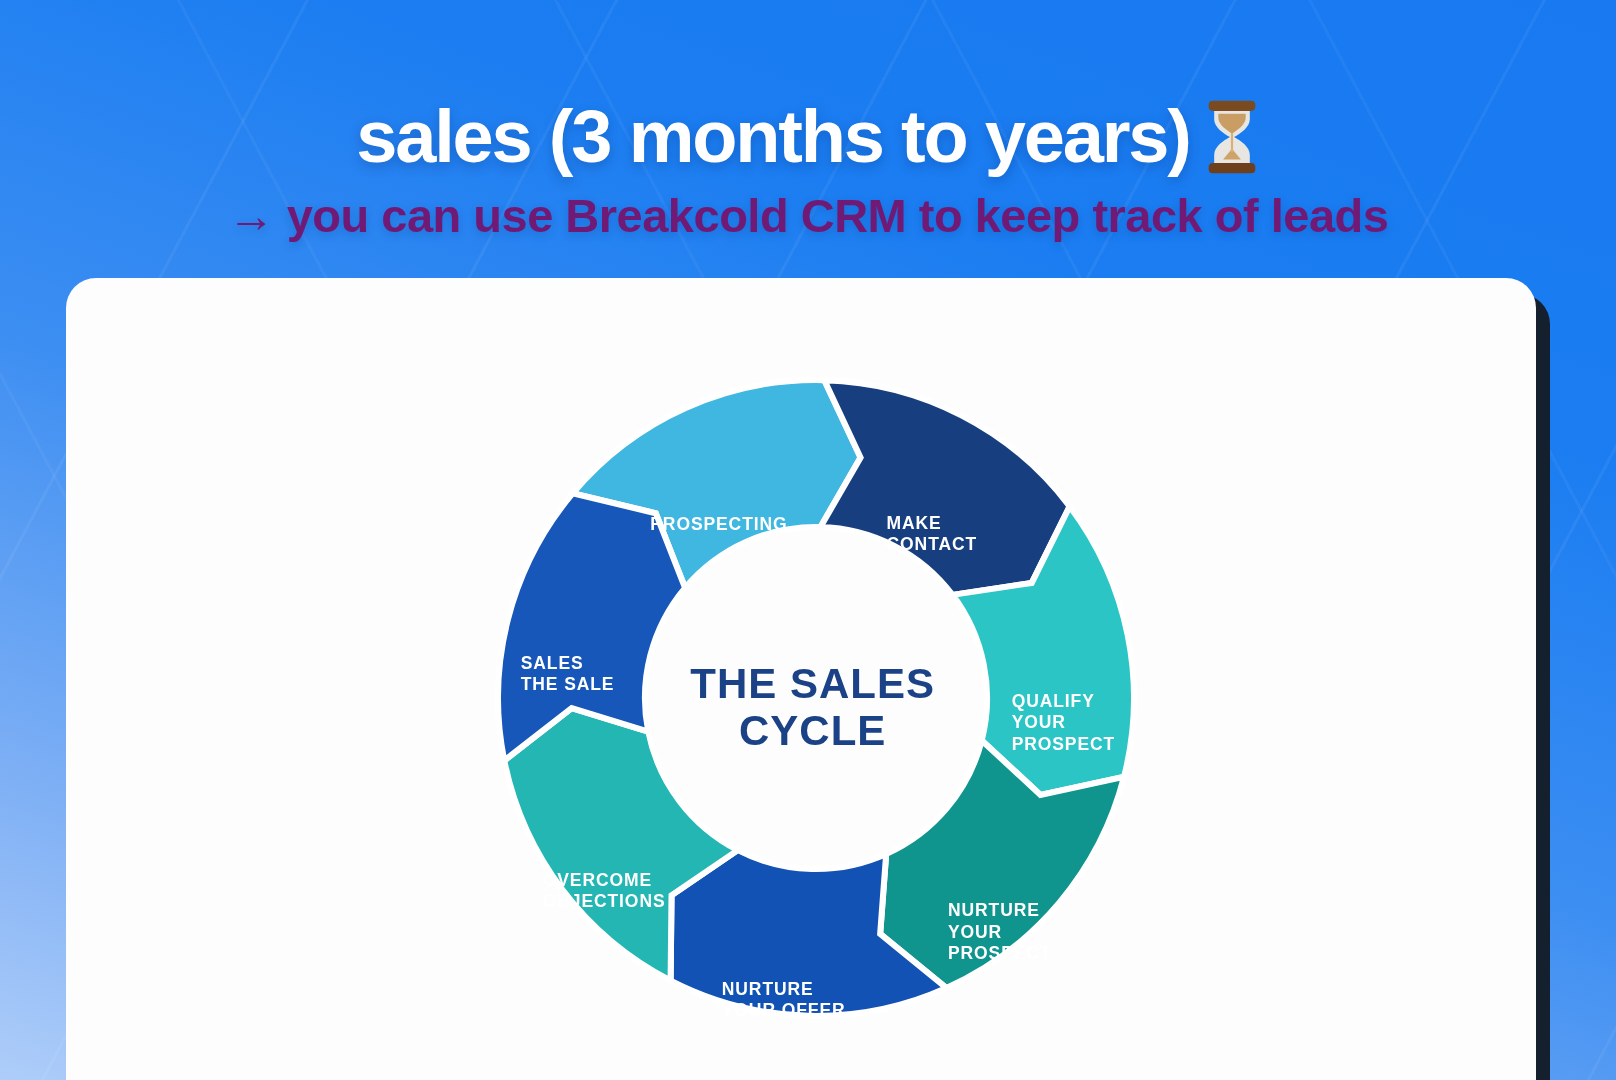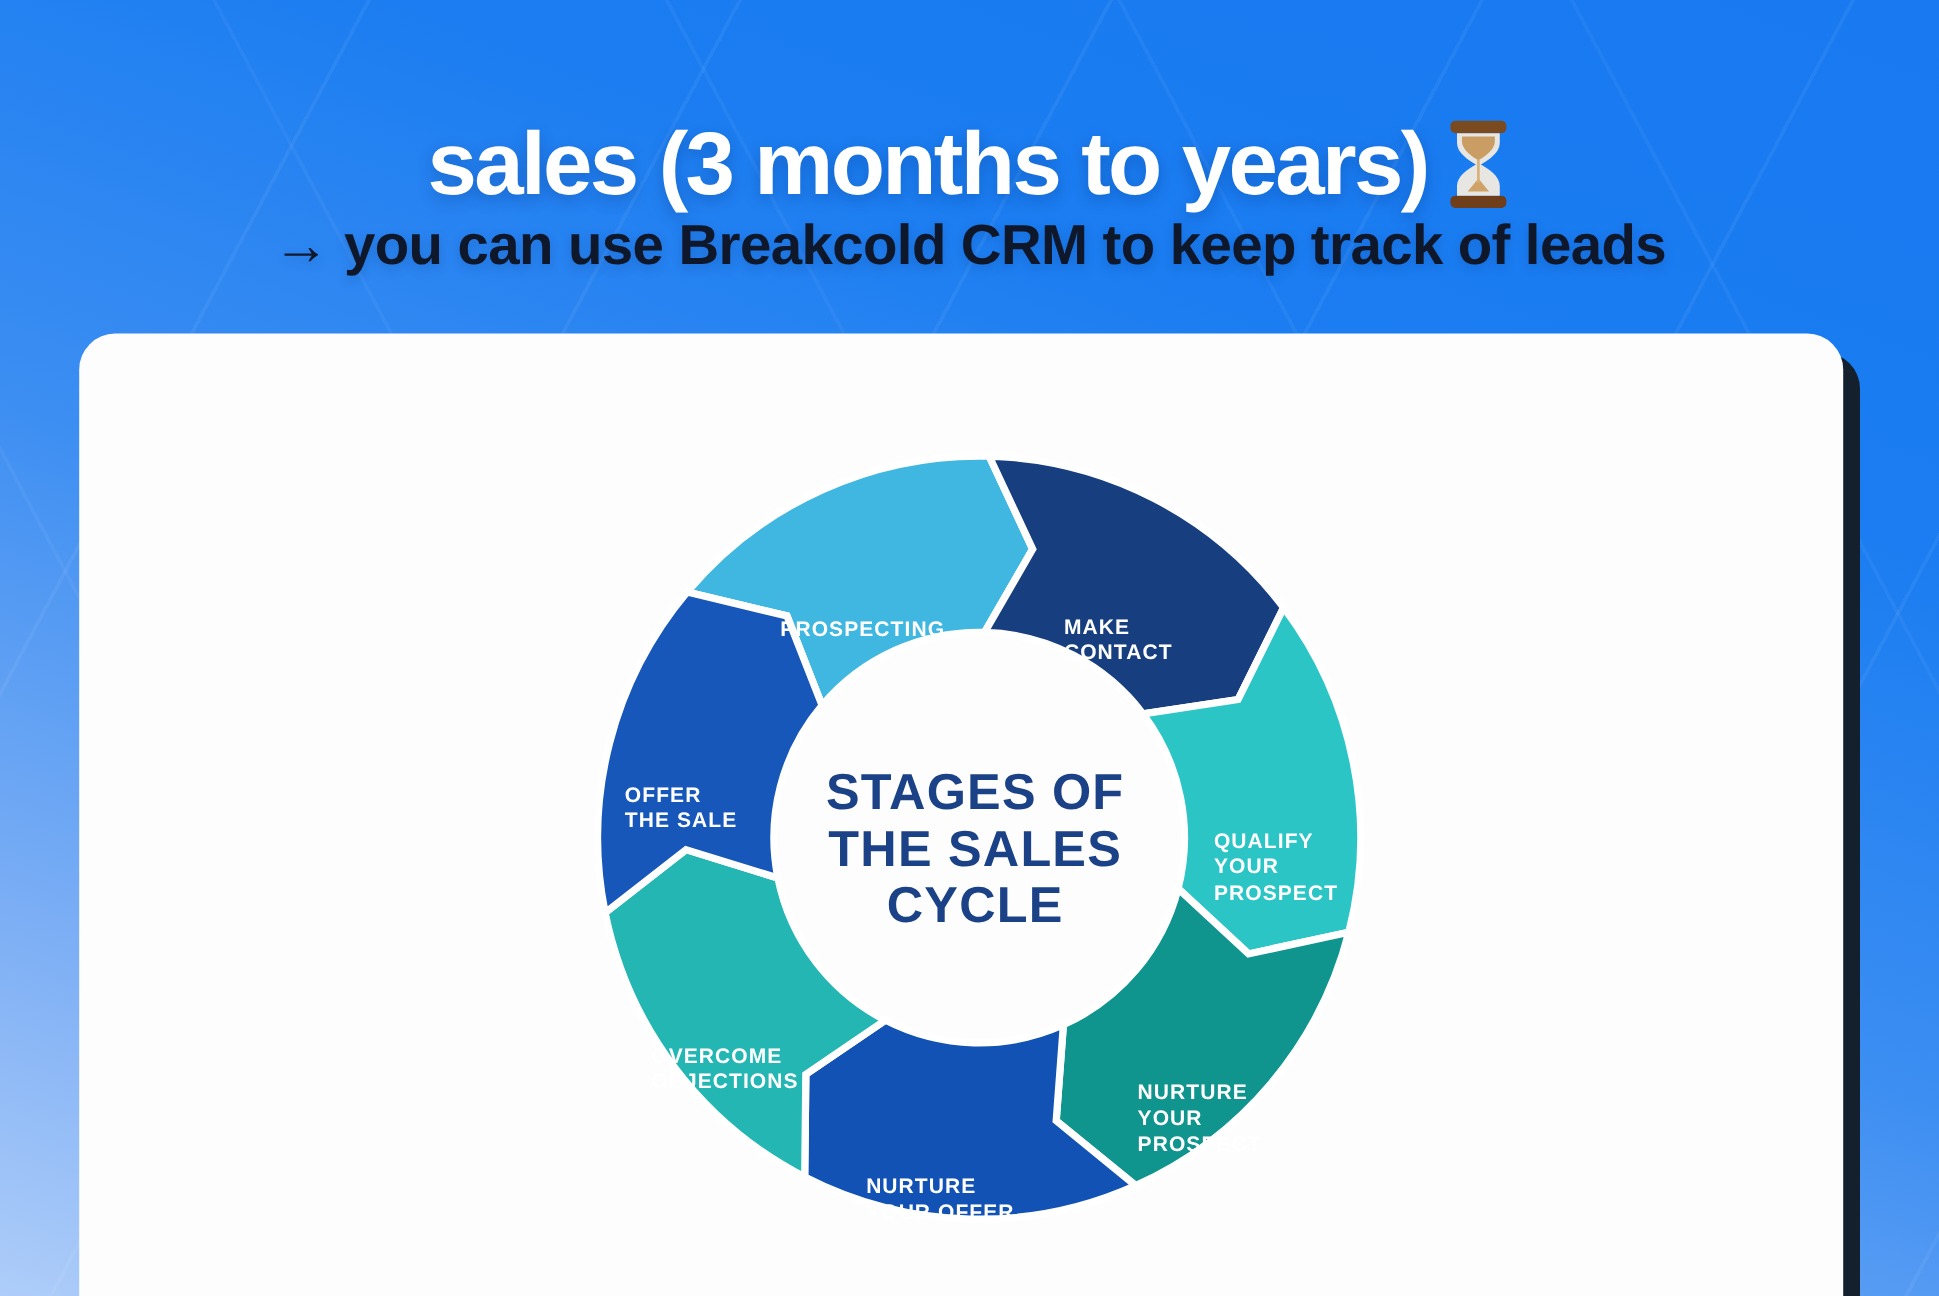--- a/index.html
+++ b/index.html
@@ -20,22 +20,22 @@
     text-align:center;color:#ffffff;z-index:2;
   }
   .title{
     margin:0;font-size:74px;line-height:82px;font-weight:800;letter-spacing:-2.2px;
     text-shadow:0 4px 12px rgba(8,48,120,.30);
   }
   .title .hourglass{
     display:inline-block;width:56px;height:74px;margin-left:14px;vertical-align:-12px;
   }
   .subtitle{
-    font-size:47px;line-height:52px;font-weight:bold;letter-spacing:-.5px;
-    color:#0f172a;text-shadow:0 3px 9px rgba(8,48,120,.22);
+    margin-top:12px;font-size:47px;line-height:52px;font-weight:bold;letter-spacing:-.5px;
+    color:#701a75;text-shadow:0 3px 9px rgba(8,48,120,.22);
   }
   .card{
     position:absolute;left:66px;top:278px;width:1470px;height:860px;
     background:#fdfdfe;border-radius:30px;
     box-shadow:14px 16px 0 0 #15202e;
   }
   .diagram{
     position:absolute;left:416px;top:98px;width:668px;height:644px;
   }
   .ring-svg{position:absolute;left:0;top:0;width:100%;height:100%;}
@@ -98,23 +98,22 @@
         </div>
         <div class="stage-label" style="left: 45.1562%; top: 90.3125%;">
           <div>NURTURE</div>
           <div>YOUR OFFER</div>
         </div>
         <div class="stage-label" style="left: 18.2812%; top: 73.4375%;">
           <div>OVERCOME</div>
           <div>OBJECTIONS</div>
         </div>
         <div class="stage-label" style="left: 12.8125%; top: 39.6875%;">
-          <div>OFFER</div>
+          <div>SALES</div>
           <div>THE SALE</div>
         </div>
       </div>
     <div class="center-title" id="center-title">
-        <div>STAGES OF</div>
         <div>THE SALES</div>
         <div>CYCLE</div>
       </div>
   </div>
 </div>
 
 </body></html>

